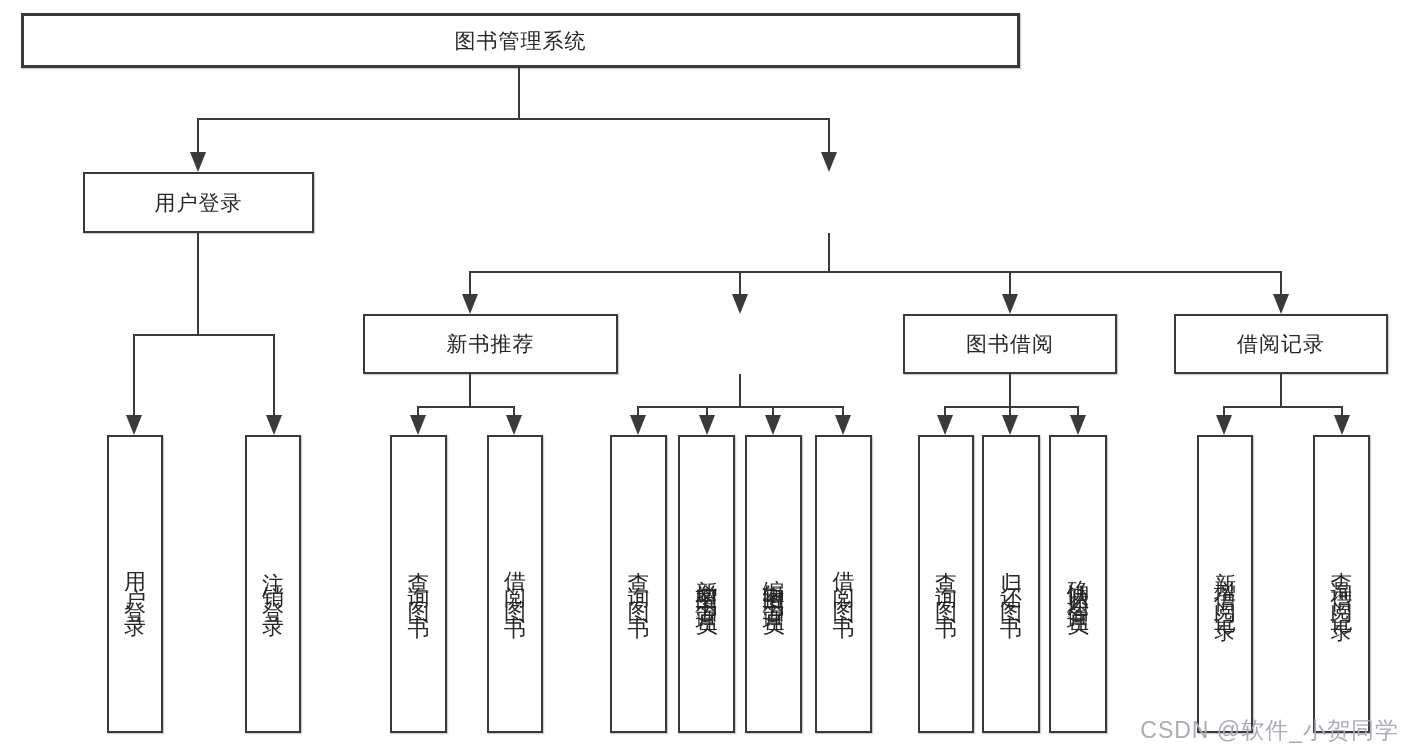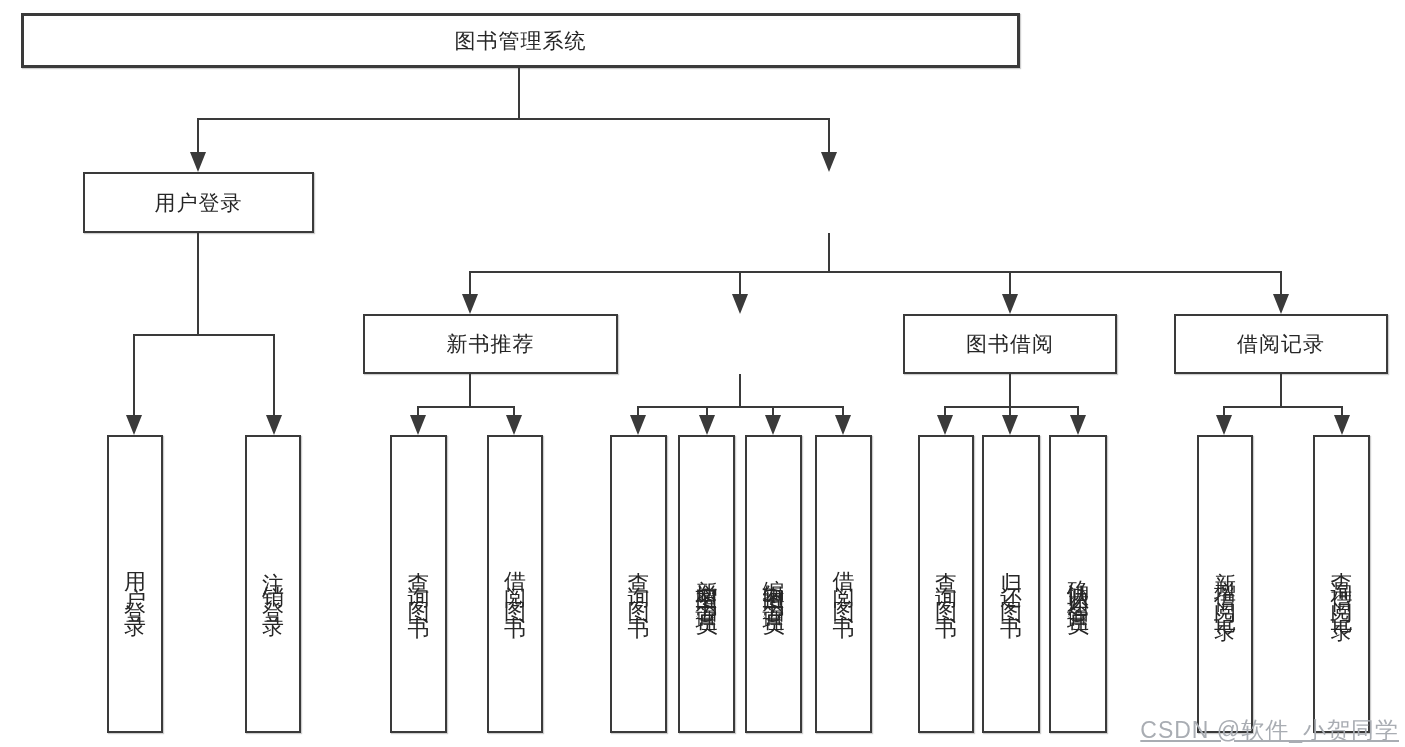--- a/index.html
+++ b/index.html
@@ -22,21 +22,21 @@
   .box.leaf .lbl.sp-tight{letter-spacing:5px;}
   .vl{position:absolute;width:2px;background:#3a3a3a;}
   .hl{position:absolute;height:2px;background:#3a3a3a;}
   .arrow{
     position:absolute;width:0;height:0;
     border-left:8px solid transparent;border-right:8px solid transparent;
     border-top:20px solid #3a3a3a;
   }
   .watermark{
     position:absolute;right:6px;bottom:1px;font-size:23px;color:#a9adb3;
-    letter-spacing:1px;z-index:5;white-space:nowrap;text-decoration:underline;
+    letter-spacing:1px;z-index:5;white-space:nowrap;
   }
 </style>
 </head>
 <body>
 
 <div id="canvas">
 
   <div class="box root" style="left:21px;top:13px;width:999px;height:55px">
     <span class="lbl">图书管理系统</span>
   </div>

